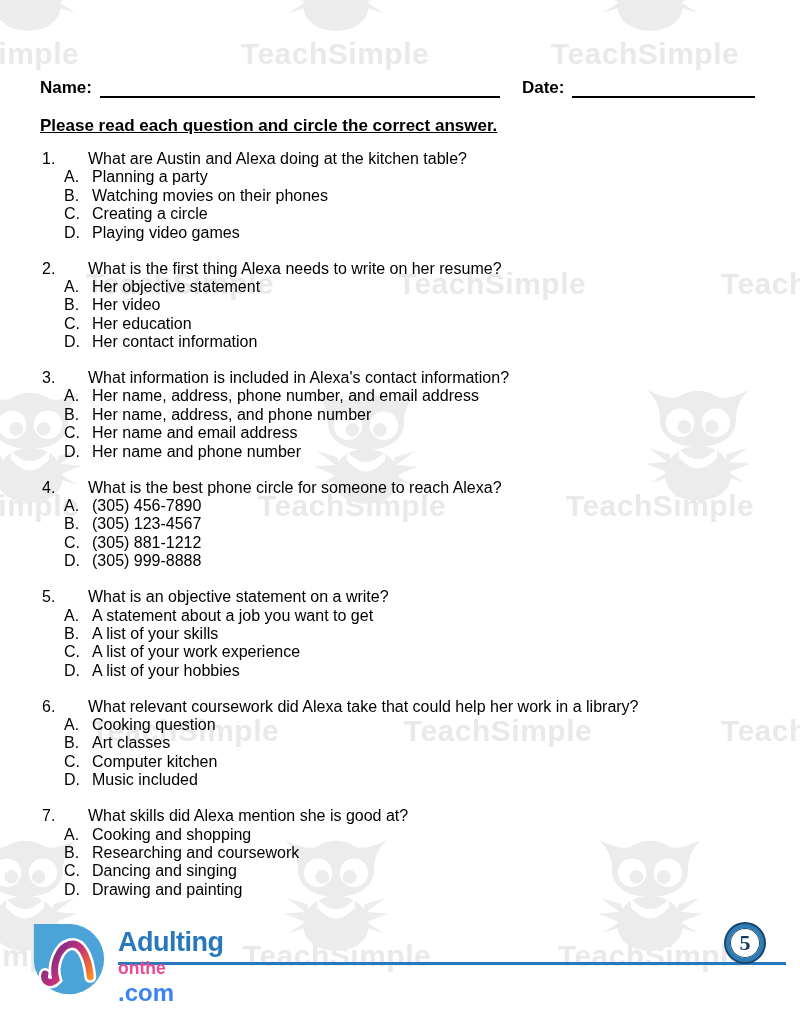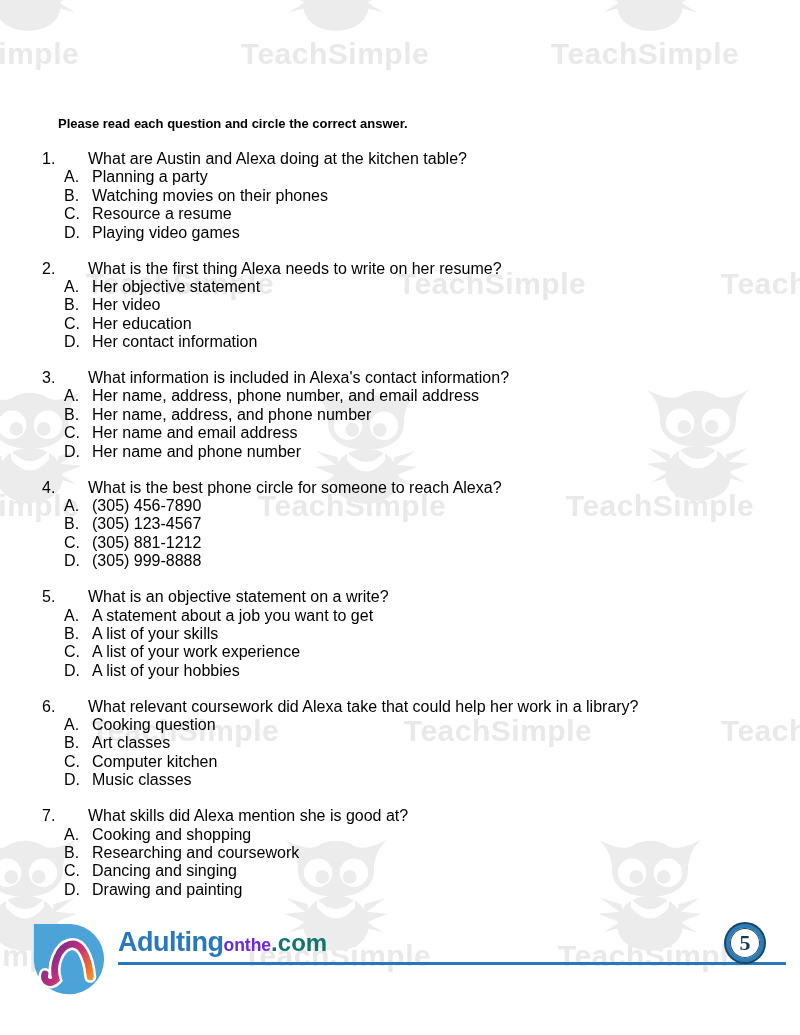--- a/index.html
+++ b/index.html
@@ -17,38 +17,38 @@
   
   .content{position:absolute;inset:0;z-index:1;}
   .header-row{
     position:absolute;top:76px;left:40px;right:40px;
     display:flex;align-items:flex-end;font-weight:bold;font-size:17px;
   }
   .blank-line{border-bottom:2px solid #000;height:20px;}
   .name-line{width:400px;margin-left:8px;}
   .date-label{margin-left:22px;}
   .date-line{width:183px;margin-left:8px;}
-  .instruction{position:absolute;top:116px;left:58px;font-weight:bold;font-size:13px;}
+  .instruction{position:absolute;top:116px;left:40px;font-weight:bold;font-size:17px;text-decoration:underline;}
   .questions{position:absolute;top:150px;left:40px;right:28px;}
   .question{margin-bottom:17.5px;font-size:16px;line-height:18.4px;}
   .q-line{display:flex;}
   .q-num{flex:0 0 46px;padding-left:2px;}
   .q-text{flex:1;}
   .opt{display:flex;}
   .opt-letter{flex:0 0 28px;margin-left:24px;}
   .opt-text{flex:1;}
   
   .footer-logo{position:absolute;left:32px;top:921px;z-index:2;}
   .brand-line{
     position:absolute;left:118px;top:927px;z-index:2;
-    display:flex;align-items:baseline;white-space:nowrap;
+    display:flex;align-items:baseline;white-space:nowrap;flex-direction:column;
   }
   .brand-adulting,.brand-spectrum{font-weight:bold;font-size:27px;letter-spacing:-0.5px;color:#2878bd;}
-  .brand-onthe{font-weight:bold;font-size:17.5px;color:#6d28d9;}
-  .brand-com{font-weight:bold;font-size:24px;color:#0f766e;}
+  .brand-onthe{font-weight:bold;font-size:17.5px;color:#ec4899;}
+  .brand-com{font-weight:bold;font-size:24px;color:#3b82f6;}
   .brand-tagline{font-weight:bold;font-size:26px;letter-spacing:-0.3px;color:#111;margin-left:22px;}
   .footer-rule{position:absolute;left:118px;top:962px;width:668px;height:3px;background:#2878bd;z-index:1;}
   .page-badge{
     position:absolute;left:726px;top:924px;width:30px;height:30px;border-radius:50%;
     background:#fff;border:4px solid #2e7cb2;box-shadow:0 0 0 2px #17466c, inset 0 0 0 1px #17466c;
     display:flex;align-items:center;justify-content:center;z-index:3;
     font-family:"Liberation Serif","DejaVu Serif",serif;font-weight:bold;font-size:22px;color:#14395e;
   }
   .copyright{
     position:absolute;top:973px;left:0;right:0;text-align:center;z-index:2;
@@ -199,41 +199,47 @@
         <path d="M32,57 Q50,76 68,57 L68,65 Q50,86 32,65 Z" fill="#ffffff"></path>
         <path d="M42,45 L58,45 L50,59 Z"></path>
         <path d="M23,62 L3,56 L21,69 L1,71 L21,79 L5,89 L25,83 Z"></path>
         <path d="M77,62 L97,56 L79,69 L99,71 L79,79 L95,89 L75,83 Z"></path>
       </g>
     </svg>
     </div>
 
   <div class="content">
 
+    <div class="header-row">
+      <span>Name:</span>
+      <span class="blank-line name-line"></span>
+      <span class="date-label">Date:</span>
+      <span class="blank-line date-line"></span>
+    </div>
 
     <div class="instruction">Please read each question and circle the correct answer.</div>
 
     <div class="questions">
 
       <div class="question">
         <div class="q-line">
             <span class="q-num">1.</span>
             <span class="q-text">What are Austin and Alexa doing at the kitchen table?</span>
           </div>
         <div class="opt">
             <span class="opt-letter">A.</span>
             <span class="opt-text">Planning a party</span>
           </div>
         <div class="opt">
             <span class="opt-letter">B.</span>
             <span class="opt-text">Watching movies on their phones</span>
           </div>
         <div class="opt">
             <span class="opt-letter">C.</span>
-            <span class="opt-text">Resource a resume</span>
+            <span class="opt-text">Creating a circle</span>
           </div>
         <div class="opt">
             <span class="opt-letter">D.</span>
             <span class="opt-text">Playing video games</span>
           </div>
       </div>
 
       <div class="question">
         <div class="q-line">
             <span class="q-num">2.</span>
@@ -338,21 +344,21 @@
         <div class="opt">
             <span class="opt-letter">B.</span>
             <span class="opt-text">Art classes</span>
           </div>
         <div class="opt">
             <span class="opt-letter">C.</span>
             <span class="opt-text">Computer kitchen</span>
           </div>
         <div class="opt">
             <span class="opt-letter">D.</span>
-            <span class="opt-text">Music classes</span>
+            <span class="opt-text">Music included</span>
           </div>
       </div>
 
       <div class="question">
         <div class="q-line">
             <span class="q-num">7.</span>
             <span class="q-text">What skills did Alexa mention she is good at?</span>
           </div>
         <div class="opt">
             <span class="opt-letter">A.</span>

